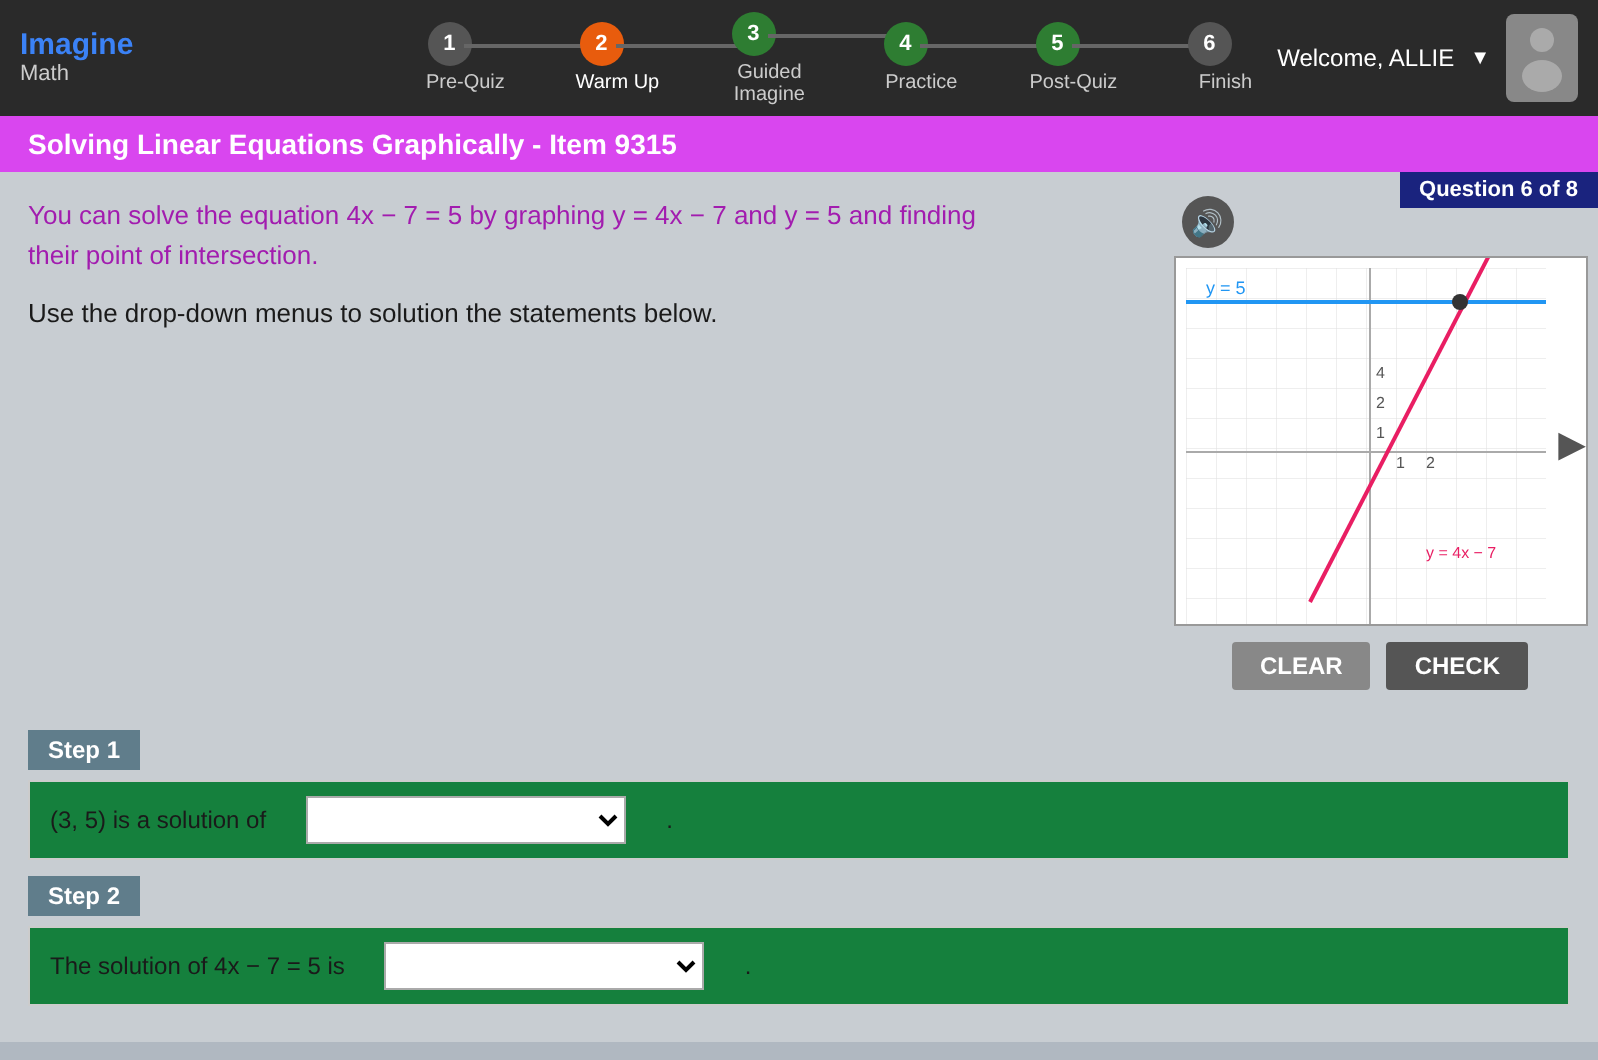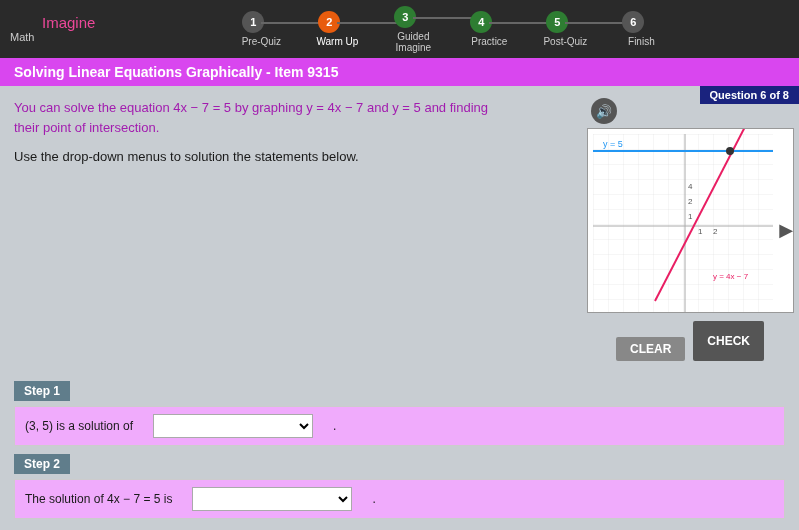--- a/index.html
+++ b/index.html
@@ -15,25 +15,24 @@
     
     .top-nav {
       background: #2a2a2a;
       height: 58px;
       display: flex;
       align-items: center;
       padding: 0 10px;
       position: relative;
     }
     .brand {
-      color: #ec4899;
-      font-weight: normal;
+      color: #3b82f6;
+      font-weight: bold;
       font-size: 15px;
       line-height: 1.1;
-      margin-left: 32px;
     }
     .brand-sub {
       color: #ccc;
       font-size: 11px;
       display: block;
     }
     .step-circle {
       width: 22px;
       height: 22px;
       border-radius: 50%;
@@ -151,21 +150,20 @@
     }
     .btn-clear {
       background: #888;
       color: white;
       border: none;
       padding: 5px 14px;
       font-size: 12px;
       font-weight: bold;
       cursor: pointer;
       border-radius: 2px;
-      margin-top: 16px;
     }
     .btn-check {
       background: #555;
       color: white;
       border: none;
       padding: 5px 14px;
       font-size: 12px;
       font-weight: bold;
       cursor: pointer;
       border-radius: 2px;
@@ -182,21 +180,21 @@
     .step-header {
       background: #607d8b;
       color: white;
       font-size: 12px;
       font-weight: bold;
       padding: 3px 10px;
       display: inline-block;
       margin-bottom: 5px;
     }
     .step-row {
-      background: #f0abfc;
+      background: #15803d;
       padding: 7px 10px;
       font-size: 12px;
       color: #1a1a1a;
       display: flex;
       align-items: center;
       gap: 20px;
       border: 1px solid #ccc;
     }
     .dropdown-select {
       border: 1px solid #aaa;
@@ -272,20 +270,31 @@
       <div class="step-circle active-green">5</div>
       <span class="step-label">Post-Quiz</span>
     </div>
 
     <div class="step-group">
       <div class="step-circle inactive">6</div>
       <span class="step-label">Finish</span>
     </div>
   </div>
 
+  <div class="welcome-area">
+    <span>Welcome, ALLIE</span>
+    <span style="font-size:10px; cursor:pointer;">▼</span>
+    <div class="avatar-icon">
+
+      <svg width="24" height="34" viewBox="0 0 24 34" fill="#555">
+        <circle cx="12" cy="8" r="6" fill="#aaa"></circle>
+        <ellipse cx="12" cy="26" rx="10" ry="8" fill="#aaa"></ellipse>
+      </svg>
+    </div>
+  </div>
 </div>
 
 <div class="title-bar">
   <span>Solving Linear Equations Graphically - Item 9315</span>
 </div>
 
 <div class="main-content" style="min-height: 220px; position: relative;">
 
   <div class="question-badge">Question 6 of 8</div>
 

